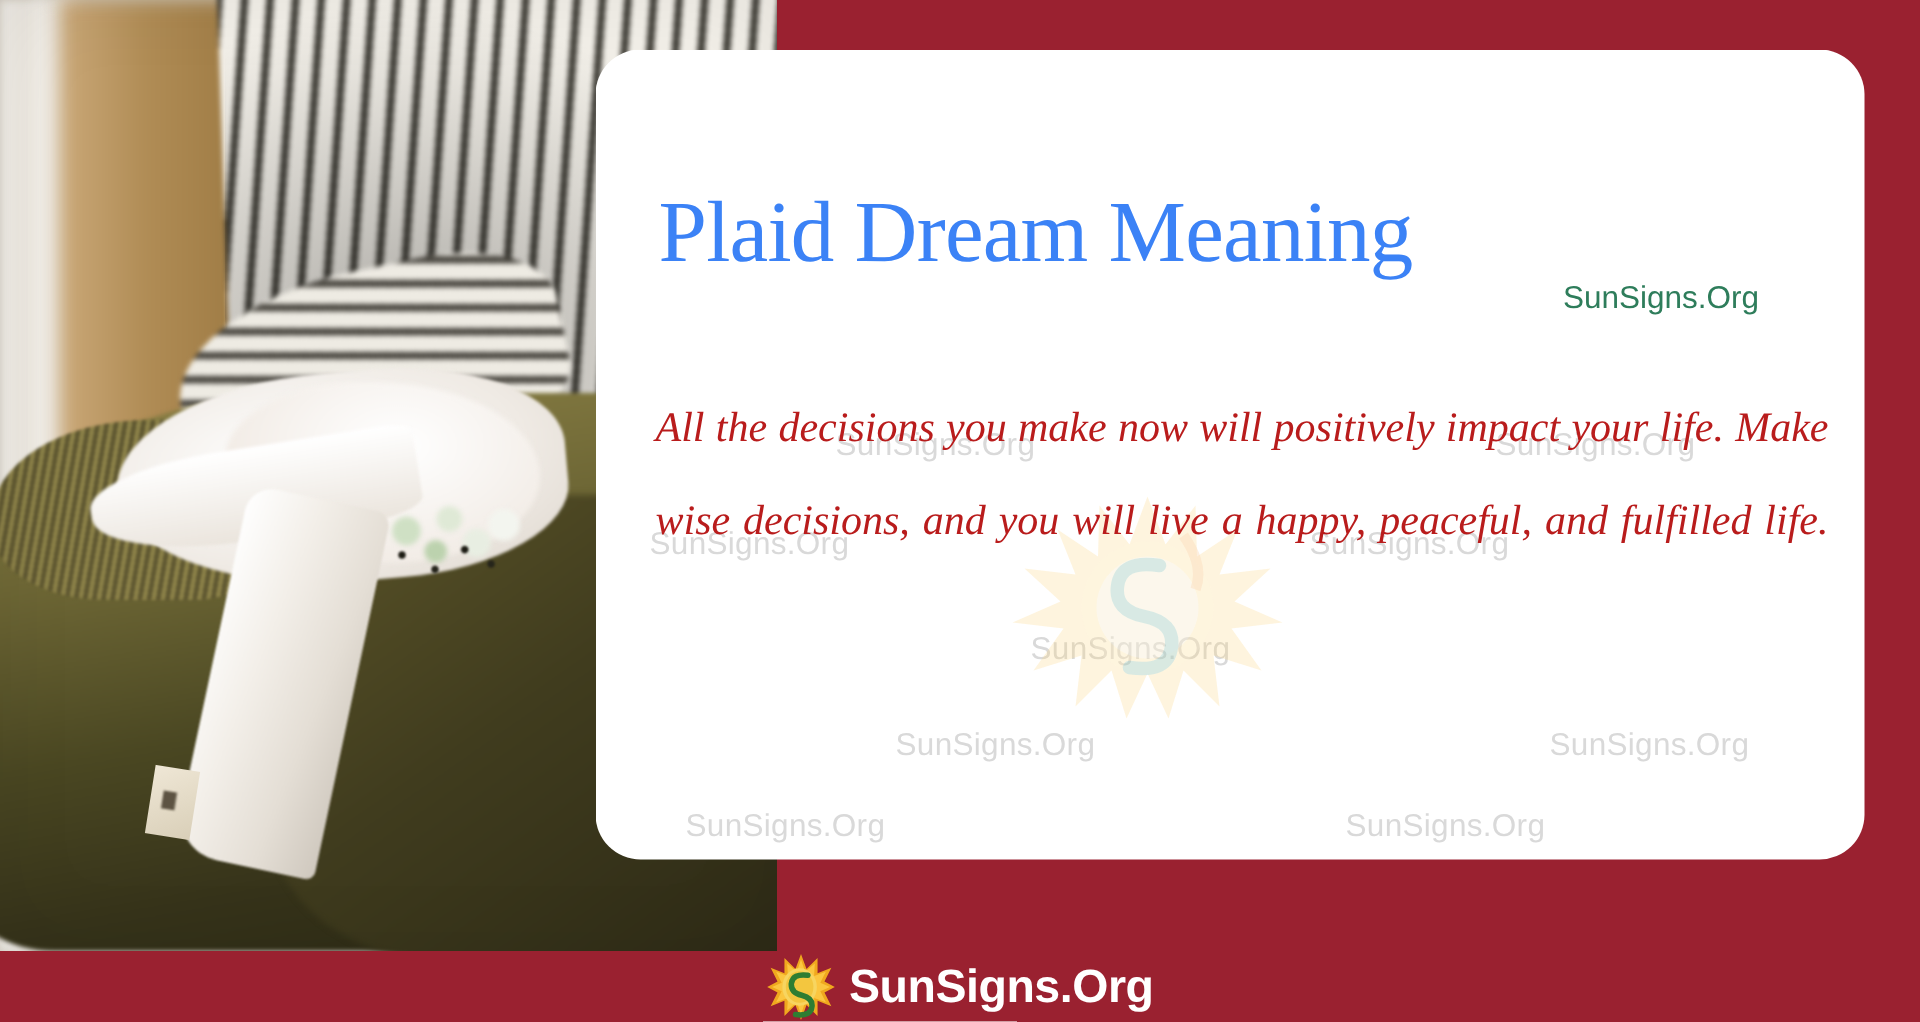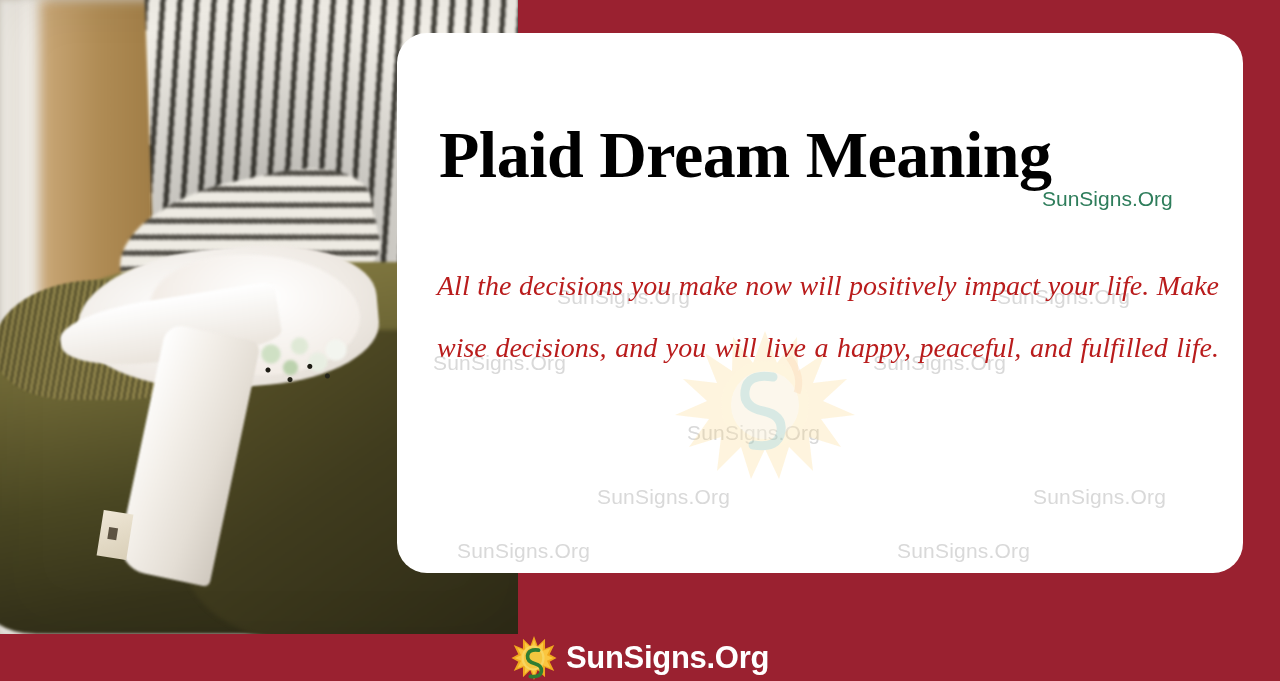--- a/index.html
+++ b/index.html
@@ -195,24 +195,24 @@
     left:268px; top:278px;
     width:200px; height:170px;
     opacity:.45;
     pointer-events:none;
   }
 
   .card-title {
     position:absolute;
     left:42px; top:82px;
     width:790px;
-    color:#000000;
+    color:#3b82f6;
     font-family:"Liberation Serif", serif;
-    font-weight:700;
-    font-size:66px;
+    font-weight:400;
+    font-size:58px;
     line-height:80px;
     letter-spacing:-0.5px;
     white-space:nowrap;
   }
   .title-wm {
     position:absolute;
     left:645px; top:154px;
     color:#2e7d5b;
     font-family:"Liberation Sans", sans-serif;
     font-size:21px;

